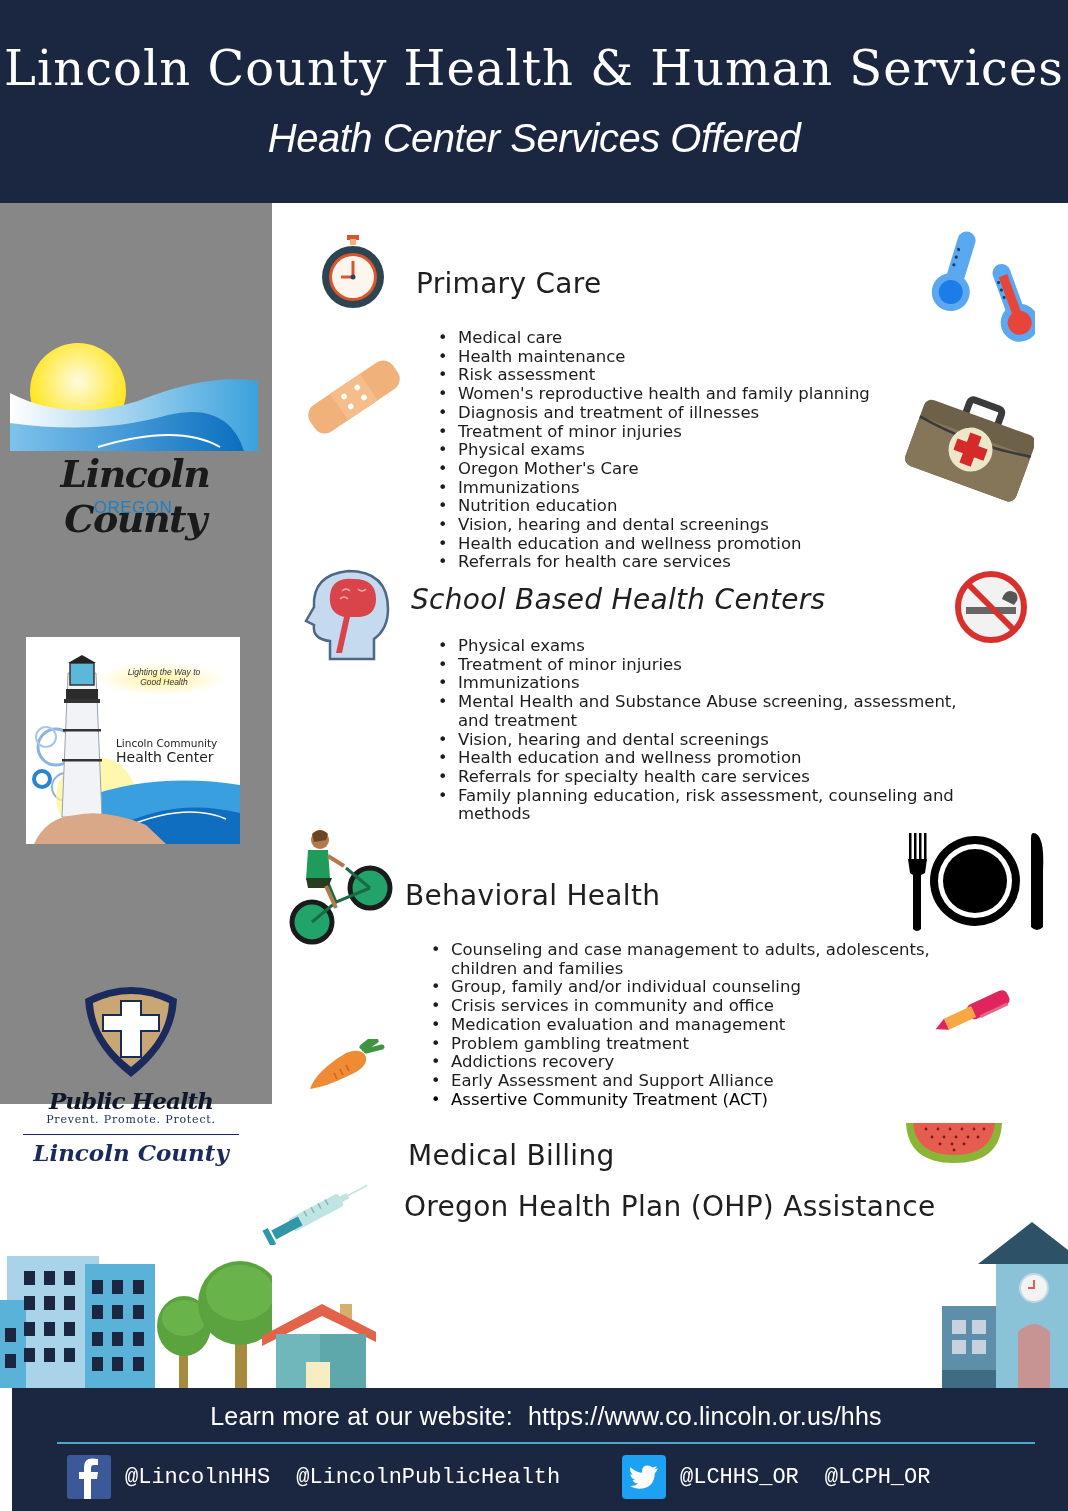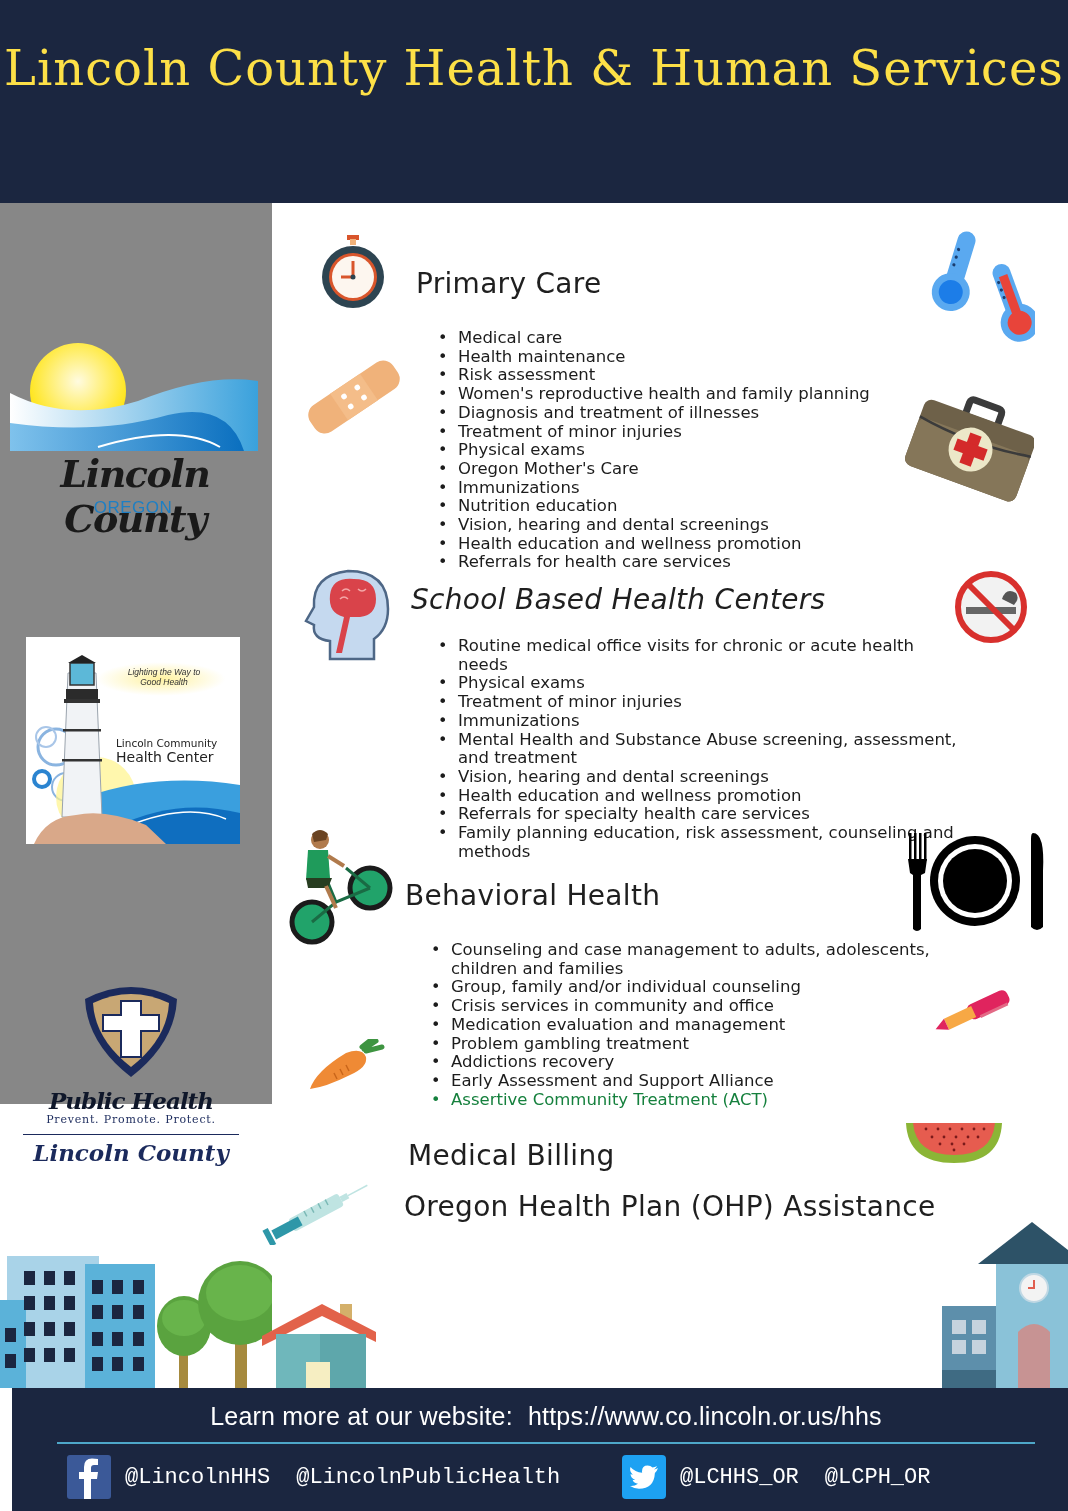--- a/index.html
+++ b/index.html
@@ -1,19 +1,19 @@
 <!DOCTYPE html>
 <html><head>
 <meta charset="utf-8">
 <style>
   * { box-sizing: border-box; margin: 0; padding: 0; }
   html, body { width: 1068px; height: 1511px; overflow: hidden; background: #ffffff; }
   body { position: relative; font-family: "DejaVu Sans", sans-serif; color: #222; }
 
-  .header { position: absolute; left: 0; top: 0; width: 1068px; height: 203px; background: #1b2640; text-align: center; color: #fde047; }
+  .header { position: absolute; left: 0; top: 0; width: 1068px; height: 203px; background: #1b2640; text-align: center; color: #ffffff; }
   .header-title { position: absolute; left: 0; right: 0; top: 40px; font-family: "DejaVu Serif", serif; font-size: 48px; letter-spacing: 1px; }
   .header-subtitle { position: absolute; left: 0; right: 0; top: 116px; font-family: "Liberation Sans", sans-serif; font-style: italic; font-size: 40px; letter-spacing: -0.5px; }
 
   .sidebar { position: absolute; left: 0; top: 203px; width: 272px; height: 901px; background: #878787; }
 
   .main { position: absolute; left: 272px; top: 203px; width: 796px; height: 1185px; background: #ffffff; }
 
   .sec-title { position: absolute; font-family: "DejaVu Sans", sans-serif; font-size: 28px; color: #1f1f1f; font-weight: normal; letter-spacing: 0.3px; white-space: nowrap; }
   ul.svc { position: absolute; list-style: none; font-family: "DejaVu Sans", sans-serif; font-size: 16.5px; line-height: 18.7px; color: #1c1c1c; }
   ul.svc li { position: relative; padding-left: 20px; }
@@ -28,20 +28,21 @@
   .social { position: absolute; top: 67px; display: flex; align-items: center; font-family: Liberation Mono, monospace; font-size: 22px; }
   .social .handle { margin-left: 14px; margin-right: 12px; white-space: nowrap; }
   .fb-box { width: 44px; height: 44px; background: #3b5998; border-radius: 3px; position: relative; overflow: hidden; }
   .tw-box { width: 44px; height: 44px; background: #1da1f2; border-radius: 4px; position: relative; }
 </style>
 </head>
 <body>
 
 <div class="header">
   <div class="header-title">Lincoln County Health &amp; Human Services</div>
+  <div class="header-subtitle">Heath Center Services Offered</div>
 </div>
 
 <div class="sidebar">
 
   <div style="position:absolute;left:8px;top:140px;width:252px;height:175px;">
     <svg width="252" height="120" viewBox="0 0 252 120">
       <defs>
         <radialGradient id="sun" cx="50%" cy="40%" r="60%">
           <stop offset="0%" stop-color="#fffbe0"></stop>
           <stop offset="100%" stop-color="#ffe200"></stop>
@@ -228,21 +229,20 @@
   <div class="sec-title" style="left:139px;top:380px;font-style:italic;">School Based Health Centers</div>
 
   <svg class="icon" width="78" height="76" viewBox="0 0 78 76" style="left:680px;top:366px;">
     <circle cx="39" cy="38" r="33" fill="#f2f2f2" stroke="#d8302d" stroke-width="6"></circle>
     <rect x="14" y="38" width="50" height="7" fill="#666"></rect>
     <path d="M50 30 q 4 -12 14 -6 q 4 6 -2 12 z" fill="#555"></path>
     <line x1="16" y1="15" x2="62" y2="61" stroke="#d8302d" stroke-width="6"></line>
   </svg>
 
   <ul class="svc" style="left:166px;top:434px;width:520px;">
-    <li>Routine medical office visits for chronic or acute health needs</li>
     <li>Physical exams</li>
     <li>Treatment of minor injuries</li>
     <li>Immunizations</li>
     <li>Mental Health and Substance Abuse screening, assessment, and treatment</li>
     <li>Vision, hearing and dental screenings</li>
     <li>Health education and wellness promotion</li>
     <li>Referrals for specialty health care services</li>
     <li>Family planning education, risk assessment, counseling and methods</li>
   </ul>
 
@@ -272,21 +272,21 @@
   </svg>
 
   <ul class="svc" style="left:159px;top:738px;width:520px;">
     <li>Counseling and case management to adults, adolescents, children and families</li>
     <li>Group, family and/or individual counseling</li>
     <li>Crisis services in community and office</li>
     <li>Medication evaluation and management</li>
     <li>Problem gambling treatment</li>
     <li>Addictions recovery</li>
     <li>Early Assessment and Support Alliance</li>
-    <li style="color:#15803d;">Assertive Community Treatment (ACT)</li>
+    <li style="color:#000000;">Assertive Community Treatment (ACT)</li>
   </ul>
 
   <svg class="icon" width="86" height="54" viewBox="0 0 86 54" style="left:660px;top:782px;">
     <g transform="rotate(-25 43 27)">
       <rect x="36" y="18" width="44" height="16" rx="6" fill="#e0245e"></rect>
       <rect x="12" y="20" width="30" height="12" fill="#f7a845"></rect>
       <polygon points="0,26 12,20 12,32" fill="#e0245e"></polygon>
       <rect x="46" y="32" width="30" height="3" fill="#e36a86"></rect>
     </g>
   </svg>

